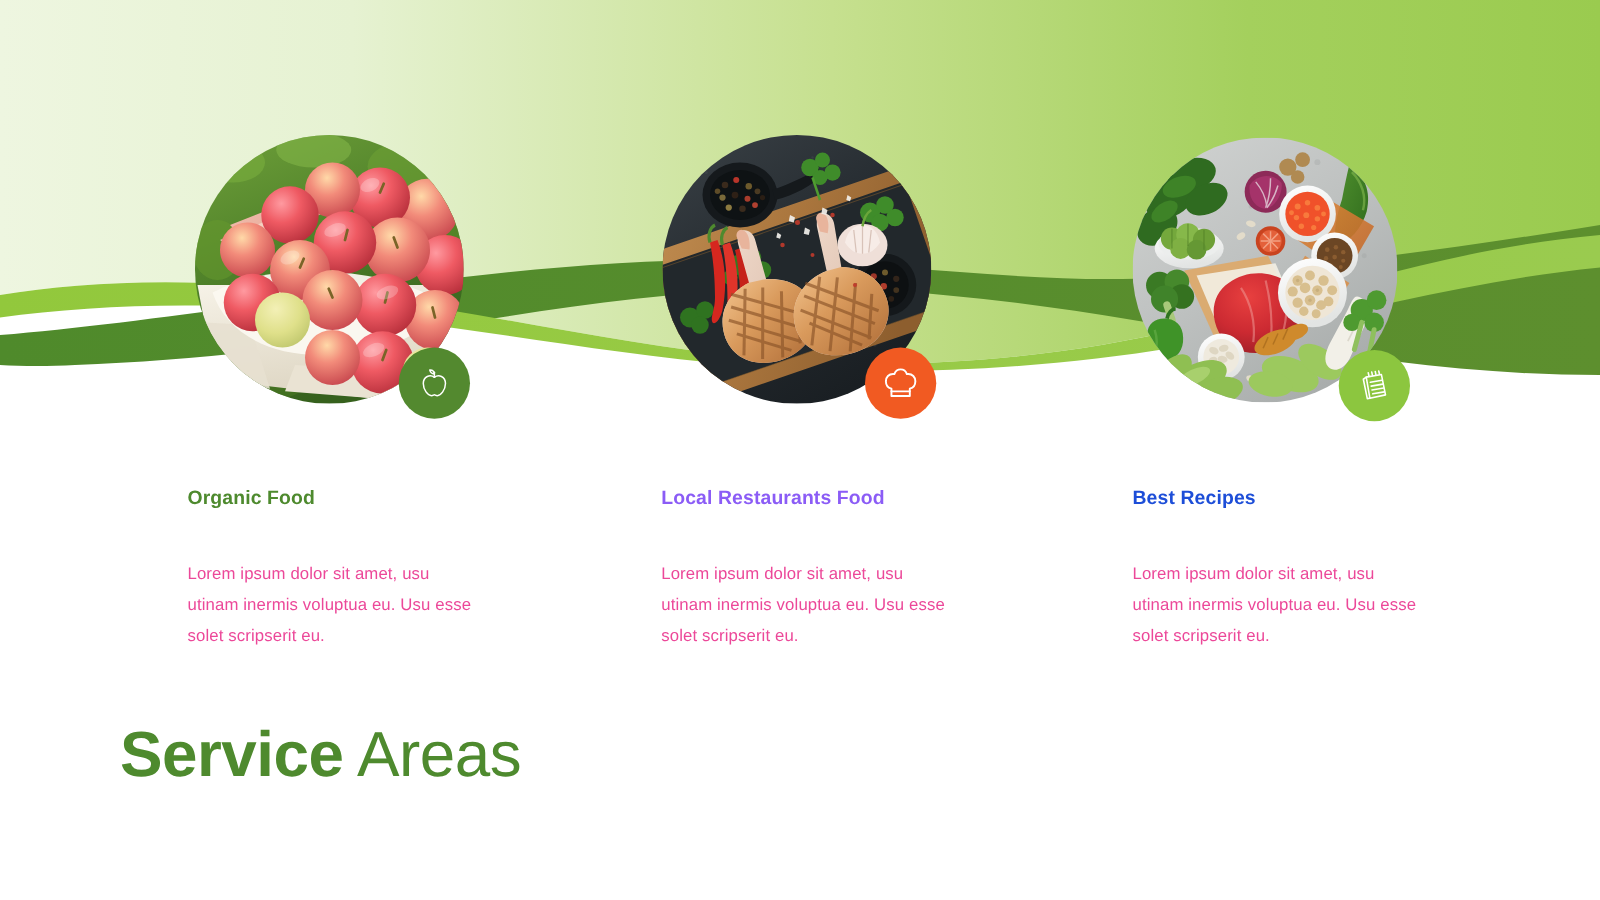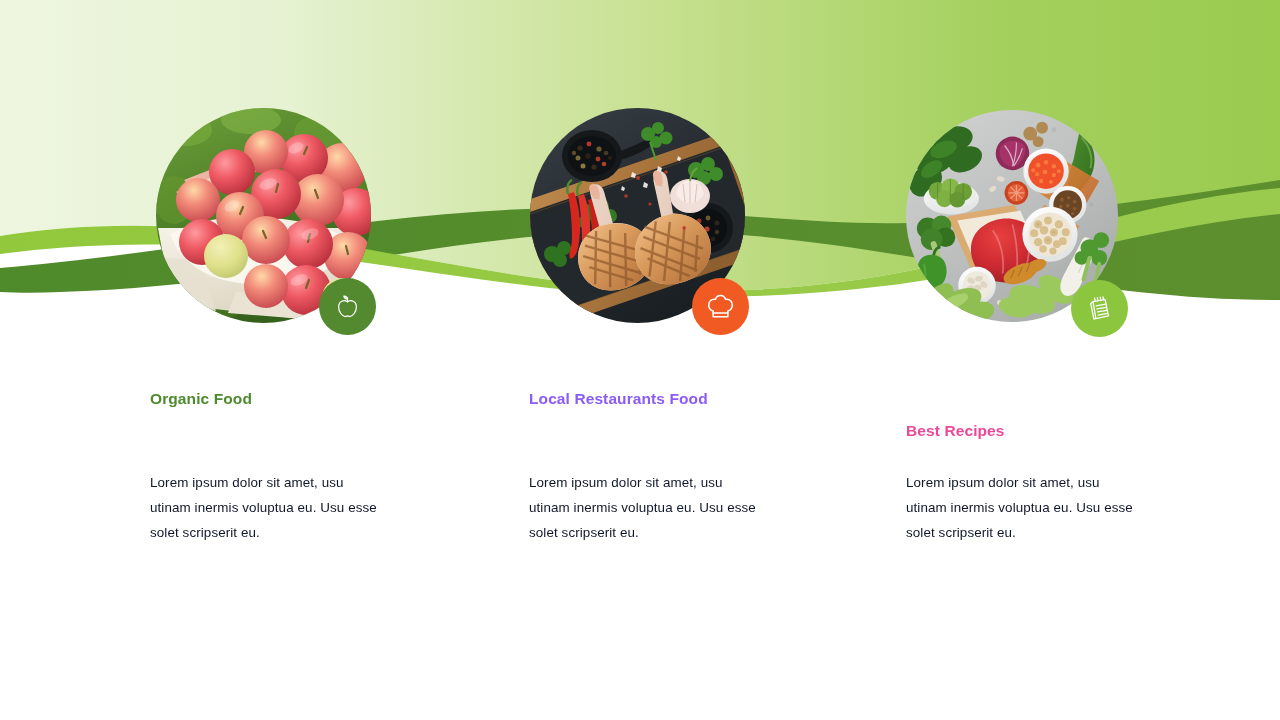--- a/index.html
+++ b/index.html
@@ -63,23 +63,22 @@
     font-size:15.5px;
     font-weight:bold;
     letter-spacing:.1px;
     white-space:nowrap;
   }
   .card-body {
     position:absolute; left:0; top:446px;
     width:232px;
     font-size:13.4px;
     line-height:25px;
-    color:#0f172a;
+    color:#ec4899;
     letter-spacing:.1px;
-    margin-top:24px;
   }
   .card.c2 .card-body { width:238px; }
 
   
   .page-title {
     position:absolute; left:96px; top:573px;
     font-size:51px;
     line-height:62px;
     color:#4e8a2e;
     letter-spacing:-.4px;
@@ -708,19 +707,22 @@
             <path d="M15.8,5.0 L15.2,2.4"></path>
               <path d="M18.8,4.5 L18.2,1.9"></path>
             <path d="M11.0,11.6 L21.0,9.9"></path>
             <path d="M11.7,14.9 L21.7,13.2"></path>
             <path d="M12.4,18.2 L22.4,16.5"></path>
             <path d="M13.1,21.5 L23.1,19.8"></path>
           </svg>
         </div>
       </div>
 
-      <div class="card-title" style="color:#ec4899;margin-top:32px;">Best Recipes</div>
+      <div class="card-title" style="color:#1d4ed8;">Best Recipes</div>
       <div class="card-body">Lorem ipsum dolor sit amet, usu utinam inermis voluptua eu. Usu esse solet scripserit eu.</div>
     </div>
 
   </div>
 
+  <div class="page-title">
+    <span class="strong">Service</span><span class="light"> Areas</span>
+  </div>
 </div>
 
 </body></html>

